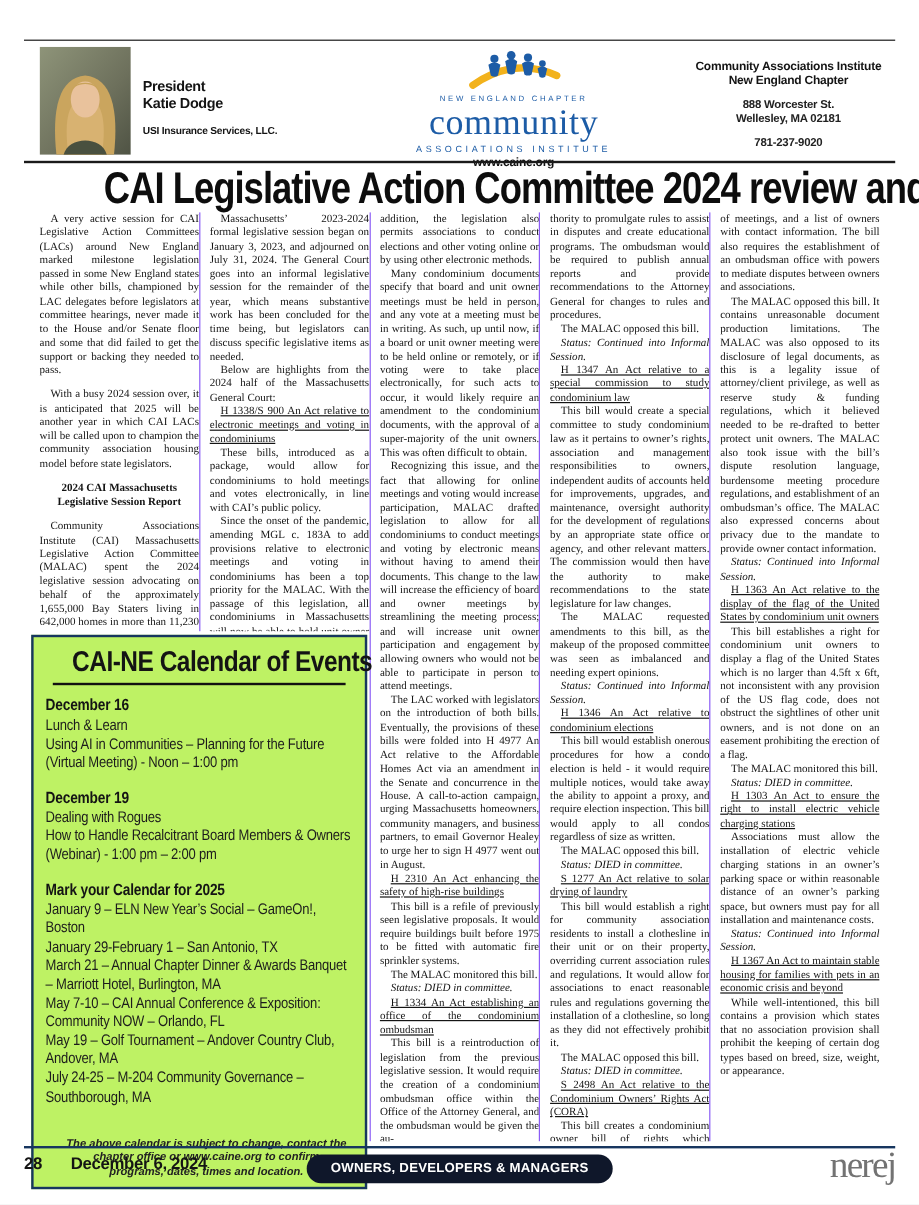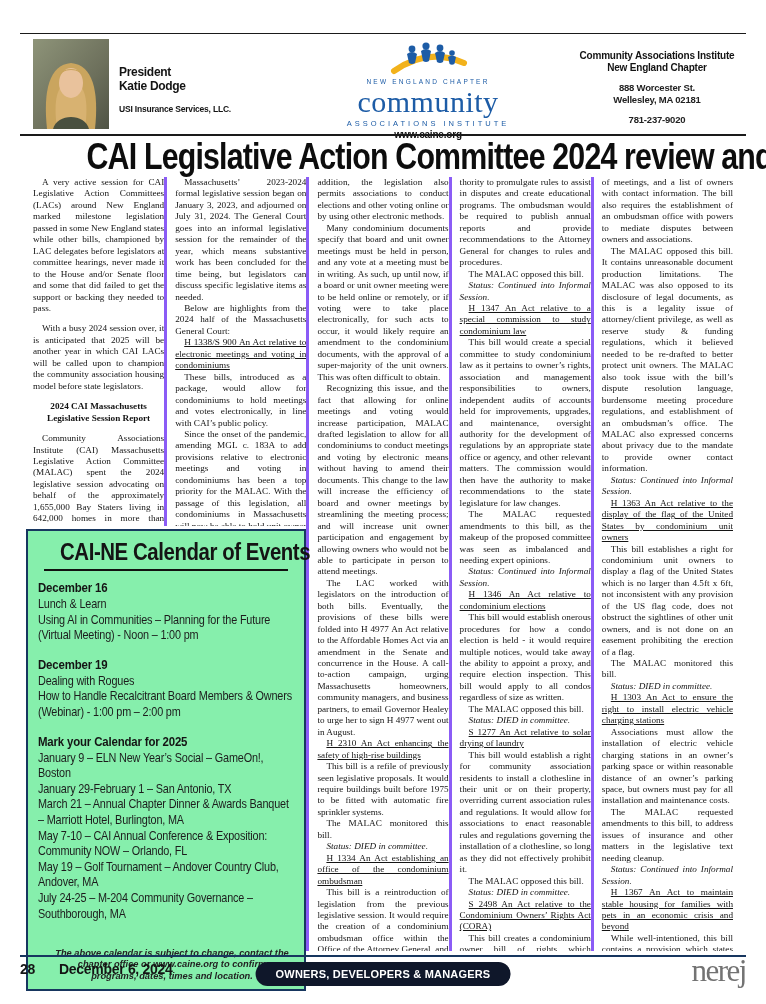--- a/index.html
+++ b/index.html
@@ -28,32 +28,32 @@
   .c-gap{height:9px;}
 
   
   h1{position:absolute;top:136px;left:0;right:0;margin:0;text-align:center;font-family:"Liberation Sans",sans-serif;}
   h1 span{display:inline-block;font-size:37px;font-weight:700;letter-spacing:-1px;transform:scaleX(0.82);transform-origin:50% 50%;white-space:nowrap;color:#0d0d0d;}
 
   
   main{position:absolute;top:177px;left:33px;width:700px;height:774px;}
   #article-columns{display:flex;height:100%;}
   .col{flex:1 1 0;height:100%;overflow:hidden;text-align:justify;font-size:9.2px;line-height:11.45px;box-sizing:border-box;}
-  .col + .col{border-left:3px solid #8b5cf6;padding-left:8px;margin-left:0;}
+  .col + .col{border-left:1px solid #8b5cf6;padding-left:8px;margin-left:0;}
   .col.short{height:349px;}
   .blk{margin:0;}
   .col.gappy .blk + .blk{margin-top:9px;}
   .b-p{text-indent:9px;}
   .b-pc{text-indent:0;}
   .b-h{text-align:center;font-weight:700;text-indent:0;}
   .b-bill{text-indent:9px;text-decoration:underline;}
   .b-status{text-indent:9px;font-style:italic;}
 
   
-  .calendar{position:absolute;left:-7px;top:352px;width:280px;height:462px;border:2px solid #17365f;background:#86efac;box-sizing:border-box;padding:7px 10px 6px;font-family:"Liberation Sans",sans-serif;}
+  .calendar{position:absolute;left:-7px;top:352px;width:280px;height:462px;border:2px solid #17365f;background:#bef264;box-sizing:border-box;padding:7px 10px 6px;font-family:"Liberation Sans",sans-serif;}
   .cal-title{text-align:center;}
   .cal-title span{display:inline-block;font-size:24px;font-weight:700;letter-spacing:-0.5px;transform:scaleX(0.85);white-space:nowrap;}
   .cal-rule{height:2px;background:#111;margin:3px auto 9px;width:95%;}
   .cal-condense{width:118%;transform:scaleX(0.8475);transform-origin:0 0;}
   .cal-date{font-weight:700;font-size:13.5px;line-height:16px;letter-spacing:-0.2px;}
   .cal-line{font-weight:400;font-size:12.8px;line-height:15.6px;color:#1c1c1c;letter-spacing:-0.2px;}
   .cal-section + .cal-section{margin-top:14px;}
   .cal-note{position:absolute;left:26px;right:14px;bottom:7px;text-align:center;font-weight:700;font-style:italic;font-size:9.3px;line-height:11.5px;color:#222;}
 
   
@@ -177,21 +177,20 @@
         <div class="col">
           <div class="blk b-pc">of meetings, and a list of owners with contact information. The bill also requires the establishment of an ombudsman office with powers to mediate disputes between owners and associations.</div>
           <div class="blk b-p">The MALAC opposed this bill. It contains unreasonable document production limitations. The MALAC was also opposed to its disclosure of legal documents, as this is a legality issue of attorney/client privilege, as well as reserve study &amp; funding regulations, which it believed needed to be re-drafted to better protect unit owners. The MALAC also took issue with the bill’s dispute resolution language, burdensome meeting procedure regulations, and establishment of an ombudsman’s office. The MALAC also expressed concerns about privacy due to the mandate to provide owner contact information.</div>
           <div class="blk b-status">Status: Continued into Informal Session.</div>
           <div class="blk b-bill">H 1363 An Act relative to the display of the flag of the United States by condominium unit owners</div>
           <div class="blk b-p">This bill establishes a right for condominium unit owners to display a flag of the United States which is no larger than 4.5ft x 6ft, not inconsistent with any provision of the US flag code, does not obstruct the sightlines of other unit owners, and is not done on an easement prohibiting the erection of a flag.</div>
           <div class="blk b-p">The MALAC monitored this bill.</div>
           <div class="blk b-status">Status: DIED in committee.</div>
           <div class="blk b-bill">H 1303 An Act to ensure the right to install electric vehicle charging stations</div>
           <div class="blk b-p">Associations must allow the installation of electric vehicle charging stations in an owner’s parking space or within reasonable distance of an owner’s parking space, but owners must pay for all installation and maintenance costs.</div>
-          <div class="blk b-p">The MALAC requested amendments to this bill, to address issues of insurance and other matters in the legislative text needing cleanup.</div>
           <div class="blk b-status">Status: Continued into Informal Session.</div>
           <div class="blk b-bill">H 1367 An Act to maintain stable housing for families with pets in an economic crisis and beyond</div>
           <div class="blk b-p">While well-intentioned, this bill contains a provision which states that no association provision shall prohibit the keeping of certain dog types based on breed, size, weight, or appearance.</div>
         </div>
       </div>
 
     <aside class="calendar">
       <div class="cal-title"><span>CAI-NE Calendar of Events</span></div>
       <div class="cal-rule"></div>
       <div class="cal-condense" id="calendar-sections">

